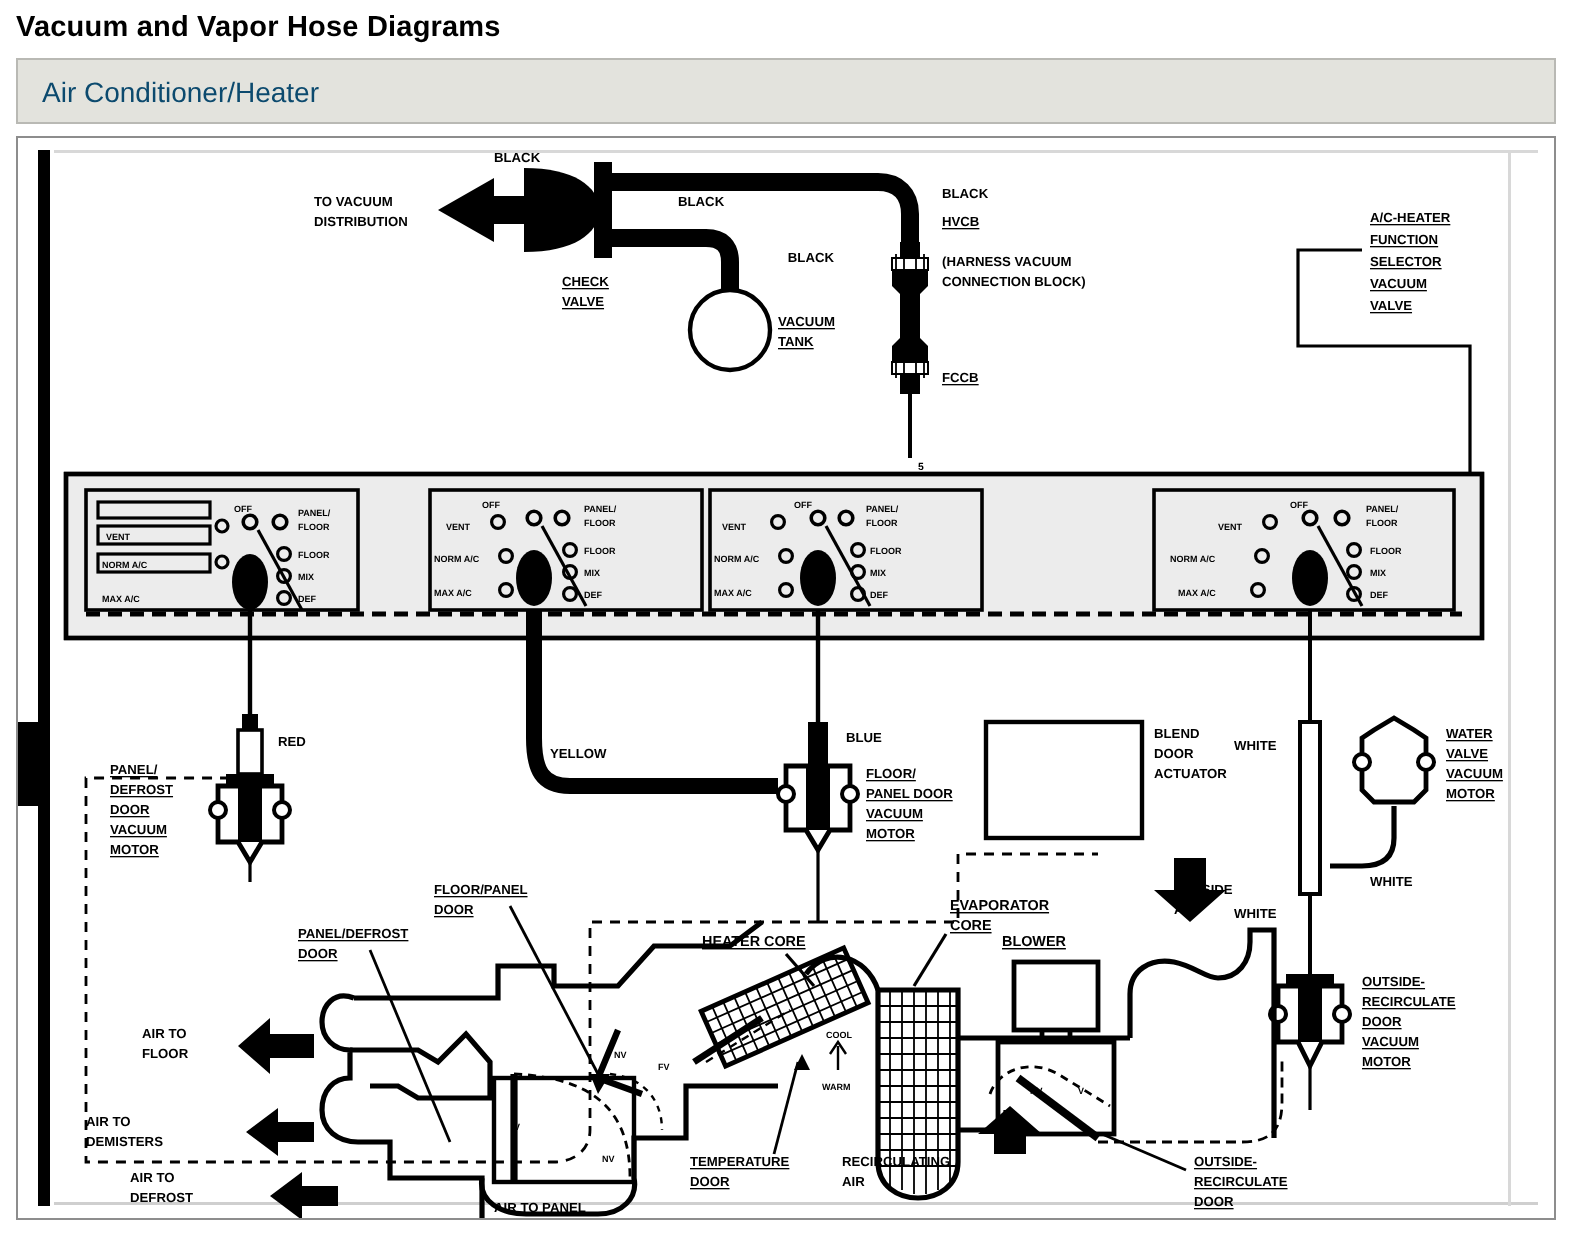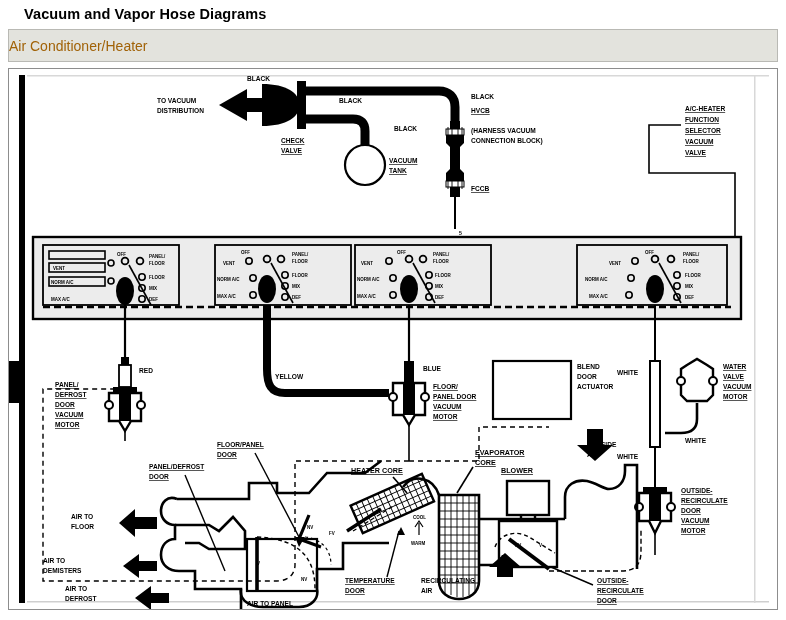--- a/index.html
+++ b/index.html
@@ -3,30 +3,31 @@
 <meta charset="utf-8">
 <style>
   html,body{margin:0;padding:0;background:#ffffff;}
   body{
     width:786px;height:620px;overflow:hidden;
     font-family:"Liberation Sans", sans-serif;
     color:#000;
   }
   .page-title{
     font-size:14.5px;font-weight:bold;color:#000;
-    padding:6px 0 7px 24px;letter-spacing:0.1px;
+    padding:6px 0 7px 8px;letter-spacing:0.1px;
   }
   .section-bar{
     margin:0 8px 0 8px;
     background:#e3e3dd;
     border:1px solid #b9b9b4;
     height:31px;
     display:flex;align-items:center;
+    padding-left:12px;
     font-size:14px;
-    color:#a16207;
+    color:#0c4a6e;
   }
   .diagram-frame{
     position:relative;
     margin:6px 8px 0 8px;
     height:540px;
     background:#fff;
     border:1px solid #8d8d8d;
     overflow:hidden;
   }
   .diagram-inner{position:absolute;inset:0;}

